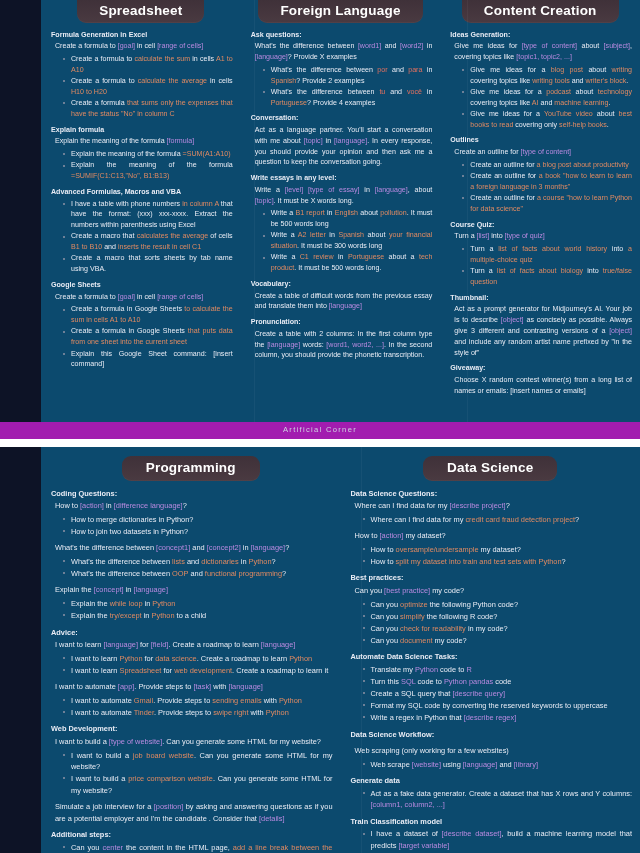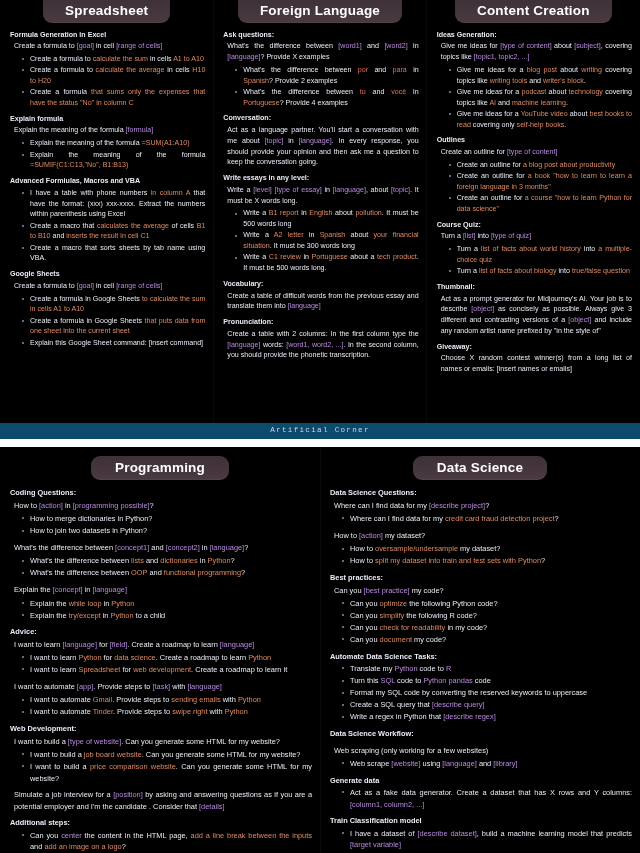--- a/index.html
+++ b/index.html
@@ -5,21 +5,21 @@
   * { box-sizing: border-box; margin: 0; padding: 0; }
   html, body {
     width: 640px; height: 853px;
     background: #0d1326;
     font-family: "Liberation Sans", sans-serif;
     overflow: hidden;
   }
   .sheet { width: 640px; height: 853px; position: relative; display: flex; flex-direction: column; }
 
   
-  .panel { position: relative; background: #000000; overflow: hidden; }
+  .panel { position: relative; background: #0c4a6e; overflow: hidden; margin-left: 41px; }
   .panel-top { height: 435px; }
   .panel-bottom { height: 418px; }
 
   .panel-top .cols { display: flex; height: 100%; }
   .panel-bottom .cols { display: flex; height: 100%; }
 
   .col { position: relative; padding: 0 6px; }
   .col-3 { width: 213.33px; }
   .col-2 { width: 320px; }
 
@@ -90,25 +90,25 @@
   .panel-bottom .h, .panel-bottom .tmpl, .panel-bottom li { font-size: 7.4px; line-height: 1.56; }
 
   .ph { color: #b98ae0; }     
   .ex { color: #e08a62; }     
   .ex2 { color: #e5705f; }
 
   
   .brand {
     text-align: center;
     color: #cfd4e3;
-    font-family: Liberation Mono, monospace;
+    font-family: Liberation Sans, sans-serif;
     font-size: 7.6px;
     letter-spacing: 1.3px;
     padding: 3px 0 5px;
-    background: #0c4a6e;
+    background: #a21caf;
   }
   .band {
     height: 8px;
     background: #ffffff;
     width: 100%;
   }
 </style>
 </head>
 <body>
 
@@ -246,21 +246,21 @@
 
   <div class="panel panel-bottom">
     <div class="cols">
       <div class="col col-2">
         <div class="pill-wrap">
           <div class="pill pill-mid">Programming</div>
         </div>
         <div class="body">
             <div class="sec">
               <div class="h">Coding Questions:</div>
-              <div class="tmpl"><span>How to </span><span class="ph">[action]</span><span> in </span><span class="ph">[programming possible]</span><span>?</span></div>
+              <div class="tmpl"><span>How to </span><span class="ph">[action]</span><span> in </span><span class="ph">[difference language]</span><span>?</span></div>
               <ul>
                 <li><span>How to merge dictionaries in Python?</span></li>
                 <li><span>How to join two datasets in Python?</span></li>
               </ul>
             </div>
             <div class="sec">
               <div class="tmpl"><span>What's the difference between </span><span class="ph">[concept1]</span><span> and </span><span class="ph">[concept2]</span><span> in </span><span class="ph">[language]</span><span>?</span></div>
               <ul>
                 <li><span>What's the difference between </span><span class="ex">lists</span><span> and </span><span class="ex">dictionaries</span><span> in </span><span class="ex">Python</span><span>?</span></li>
                 <li><span>What's the difference between </span><span class="ex">OOP</span><span> and </span><span class="ex">functional programming</span><span>?</span></li>
@@ -335,22 +335,22 @@
                 <li><span>Can you </span><span class="ex">simplify</span><span> the following R code?</span></li>
                 <li><span>Can you </span><span class="ex">check for readability</span><span> in my code?</span></li>
                 <li><span>Can you </span><span class="ex">document</span><span> my code?</span></li>
               </ul>
             </div>
             <div class="sec">
               <div class="h">Automate Data Science Tasks:</div>
               <ul>
                 <li><span>Translate my </span><span class="ph">Python</span><span> code to </span><span class="ph">R</span></li>
                 <li><span>Turn this </span><span class="ph">SQL</span><span> code to </span><span class="ph">Python pandas</span><span> code</span></li>
+                <li><span>Create a SQL query that </span><span class="ph">[describe query]</span></li>
                 <li><span>Format my SQL code by converting the reserved keywords to uppercase</span></li>
-                <li><span>Create a SQL query that </span><span class="ph">[describe query]</span></li>
                 <li><span>Write a regex in Python that </span><span class="ph">[describe regex]</span></li>
               </ul>
             </div>
             <div class="sec">
               <div class="h">Data Science Workflow:</div>
             </div>
             <div class="sec">
               <div class="tmpl"><span>Web scraping (only working for a few websites)</span></div>
               <ul>
                 <li><span>Web scrape </span><span class="ph">[website]</span><span> using </span><span class="ph">[language]</span><span> and </span><span class="ph">[library]</span></li>

